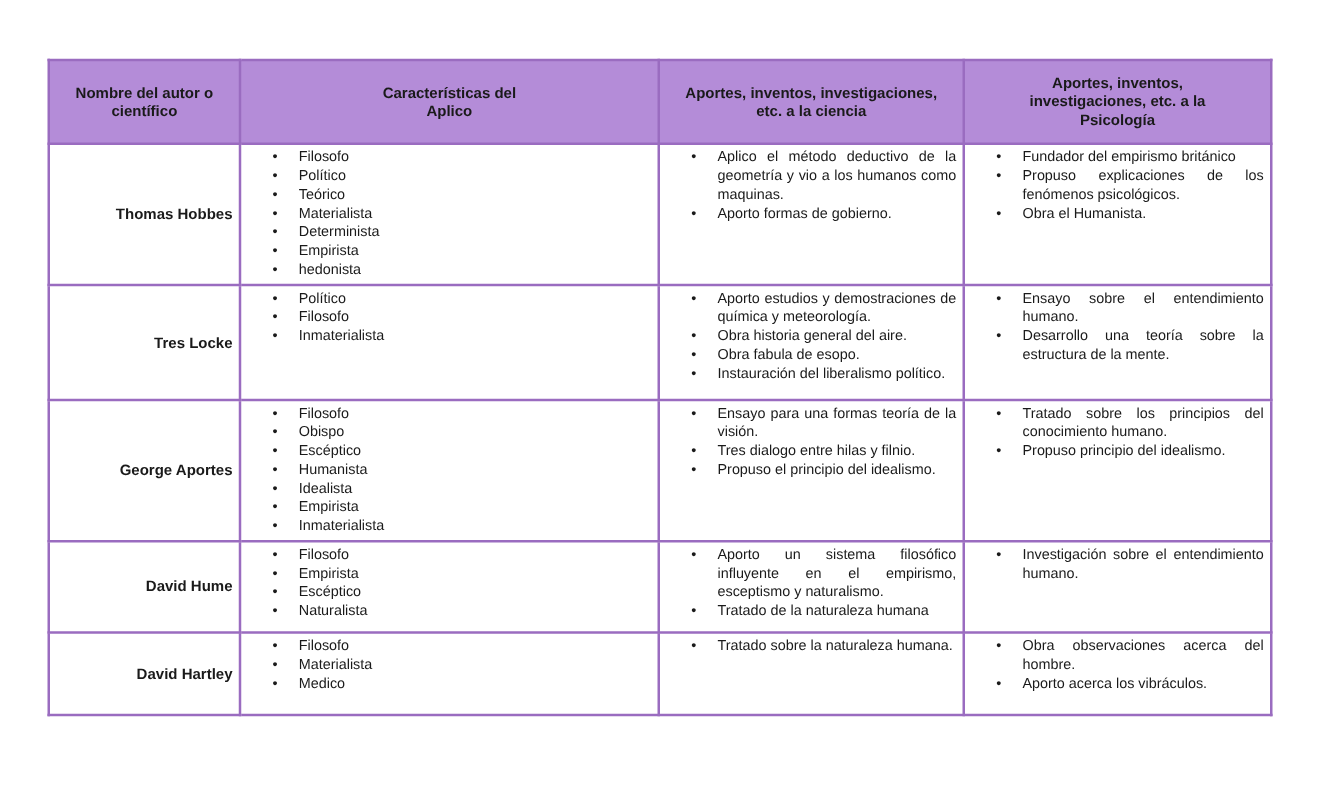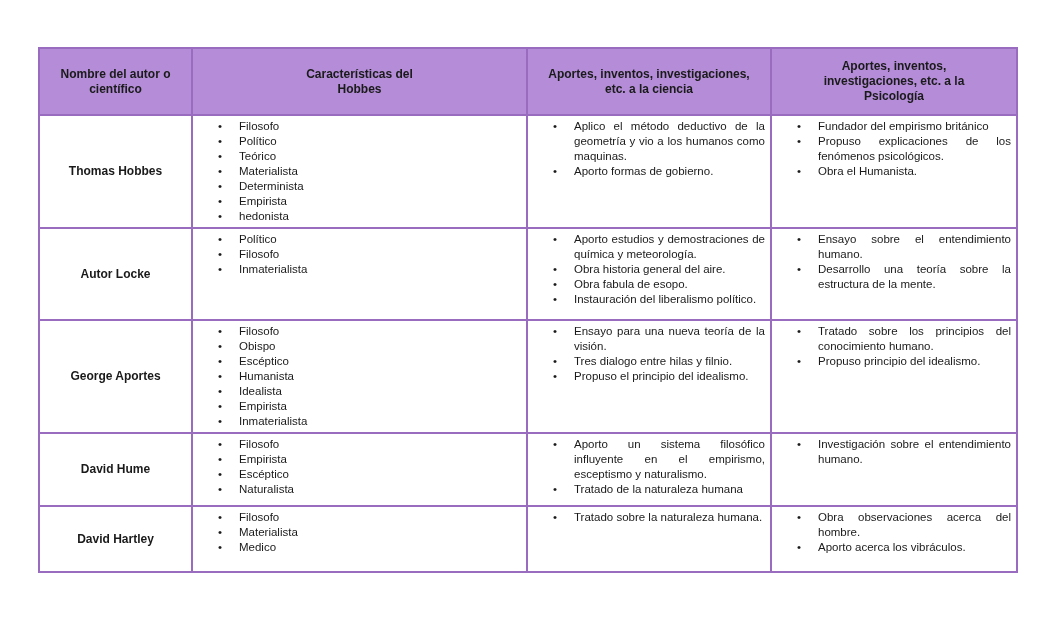--- a/index.html
+++ b/index.html
@@ -47,21 +47,21 @@
   }
   .doc-table tbody tr:nth-child(1) { height: 108px; }
   .doc-table tbody tr:nth-child(2) { height: 92px; }
   .doc-table tbody tr:nth-child(3) { height: 108px; }
   .doc-table tbody tr:nth-child(4) { height: 73px; }
   .doc-table tbody tr:nth-child(5) { height: 66px; }
 
   td.name-cell {
     font-weight: bold;
     font-size: 12px;
-    text-align: center;
+    text-align: right;
     vertical-align: middle;
   }
   ul.bullets {
     margin: 0;
     padding: 0;
     list-style: none;
   }
   ul.bullets li {
     display: flex;
     margin-left: 20px;
@@ -87,21 +87,21 @@
       <col class="c-name">
       <col class="c-carac">
       <col class="c-cien">
       <col class="c-psi">
     </colgroup>
     <thead>
       <tr>
         <th>Nombre del autor o
 científico</th>
         <th>Características del
-Hobbes</th>
+Aplico</th>
         <th>Aportes, inventos, investigaciones,
 etc. a la ciencia</th>
         <th>Aportes, inventos,
 investigaciones, etc. a la
 Psicología</th>
       </tr>
     </thead>
     <tbody>
   <tr>
     <td class="name-cell">Thomas Hobbes</td>
@@ -161,21 +161,21 @@
               </li>
               <li>
                 <span class="bullet-glyph">•</span>
                 <span class="bullet-text">Obra el Humanista.</span>
               </li>
             </ul>
           </td>
   </tr>
 
   <tr>
-    <td class="name-cell">Autor Locke</td>
+    <td class="name-cell">Tres Locke</td>
     <td>
             <ul class="bullets">
               <li>
                 <span class="bullet-glyph">•</span>
                 <span class="bullet-text">Político</span>
               </li>
               <li>
                 <span class="bullet-glyph">•</span>
                 <span class="bullet-text">Filosofo</span>
               </li>
@@ -250,21 +250,21 @@
               <li>
                 <span class="bullet-glyph">•</span>
                 <span class="bullet-text">Inmaterialista</span>
               </li>
             </ul>
           </td>
     <td class="justify">
             <ul class="bullets">
               <li>
                 <span class="bullet-glyph">•</span>
-                <span class="bullet-text">Ensayo para una nueva teoría de la visión.</span>
+                <span class="bullet-text">Ensayo para una formas teoría de la visión.</span>
               </li>
               <li>
                 <span class="bullet-glyph">•</span>
                 <span class="bullet-text">Tres dialogo entre hilas y filnio.</span>
               </li>
               <li>
                 <span class="bullet-glyph">•</span>
                 <span class="bullet-text">Propuso el principio del idealismo.</span>
               </li>
             </ul>

